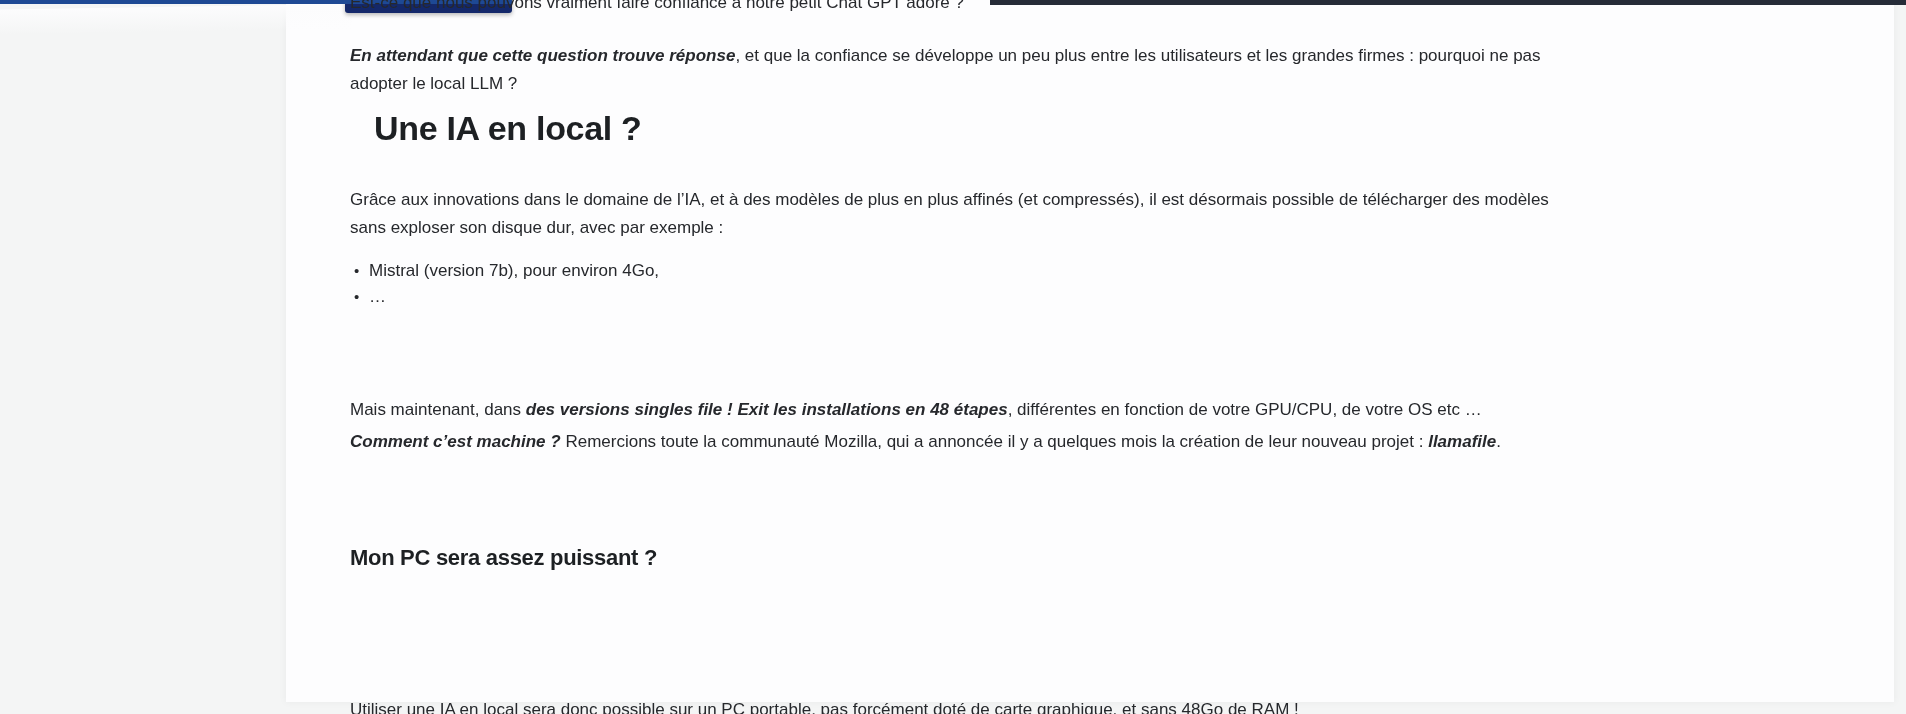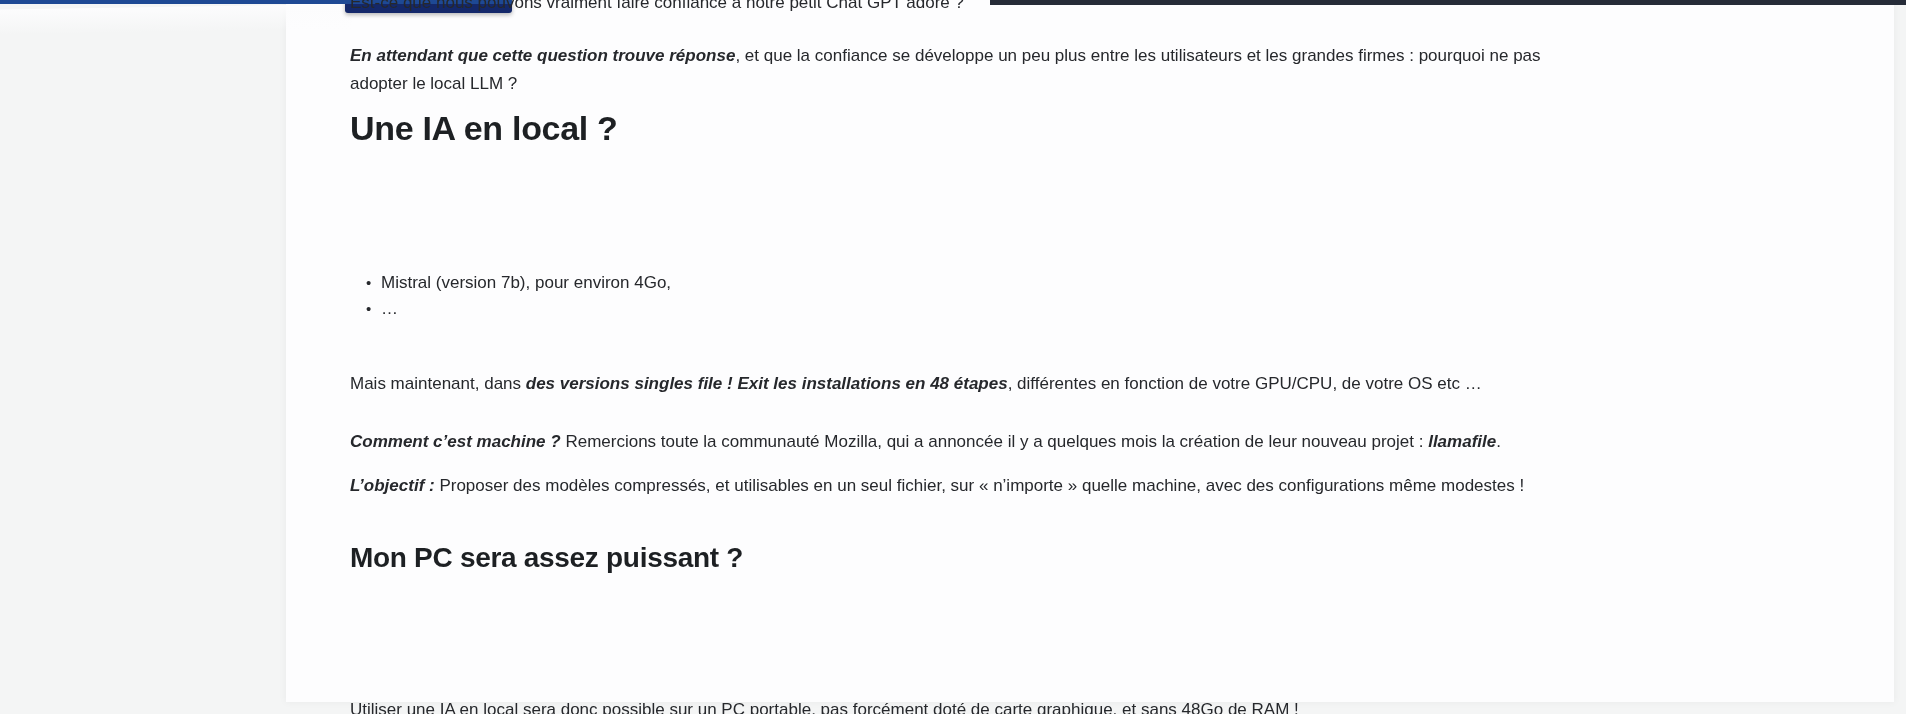--- a/index.html
+++ b/index.html
@@ -43,39 +43,39 @@
   
   .article{position:absolute;left:0;top:0;width:1694px;height:714px;z-index:4;}
   .block{
     position:absolute;left:350px;width:1210px;
     font-size:17px;line-height:28px;
     margin:0;
   }
   .b{font-weight:700;font-style:italic;}
   .h1{
     font-size:34px;line-height:44px;font-weight:700;
-    color:#1d2023;letter-spacing:-0.3px;width:1400px;
+    color:#1d2023;letter-spacing:-0.3px;width:1400px;margin-left:24px;
   }
   .h2{
-    font-size:28px;line-height:40px;font-weight:700;
+    font-size:22px;line-height:40px;font-weight:700;
     color:#1d2023;letter-spacing:-0.3px;width:1400px;
   }
   .t-intro{top:-11px;}
   .t-waiting{top:42px;}
   .t-h1{top:106px;}
   .t-download{top:186px;}
   .t-list{top:258px;}
-  .t-singlefile{top:370px;}
+  .t-singlefile{top:396px;}
   .t-how{top:428px;}
   .t-objective{top:472px;}
   .t-h2{top:538px;}
   .t-optim{top:600px;}
   .t-conclusion{top:684px;margin-top:12px;}
   ul.model-list{
-    list-style:none;margin:12px;padding:0;
+    list-style:none;margin:0;padding:0;
   }
   ul.model-list li{
     position:relative;
     line-height:26px;
     padding-left:19px;
   }
   ul.model-list li::before{
     content:"\2022";
     position:absolute;left:4px;top:0;
     font-size:15px;
@@ -92,30 +92,30 @@
 <div class="header-fragment" style="background: rgb(20, 40, 106);"></div>
 
 <div class="article">
 
   <p class="block t-intro"><span>Est-ce que nous pouvons vraiment faire confiance à notre petit Chat GPT adoré ?</span></p>
 
   <p class="block t-waiting"><span class="b">En attendant que cette question trouve réponse</span><span>, et que la confiance se développe un peu plus entre les utilisateurs et les grandes firmes : pourquoi ne pas adopter le local LLM ?</span></p>
 
   <h1 class="block h1 t-h1">Une IA en local ?</h1>
 
+  <p class="block t-download"><span>Grâce aux innovations dans le domaine de l’IA, et à des modèles de plus en plus affinés (et compressés), il est désormais possible de télécharger des modèles sans exploser son disque dur, avec par exemple :</span></p>
 
   <ul class="block t-list model-list">
       <li><span>Mistral (version 7b), pour environ 4Go,</span></li>
       <li><span>…</span></li>
     </ul>
 
   <p class="block t-singlefile"><span>Mais maintenant, dans </span><span class="b">des versions singles file ! Exit les installations en 48 étapes</span><span>, différentes en fonction de votre GPU/CPU, de votre OS etc …</span></p>
 
   <p class="block t-how"><span class="b">Comment c’est machine ?</span><span> Remercions toute la communauté Mozilla, qui a annoncée il y a quelques mois la création de leur nouveau projet : </span><span class="b">llamafile</span><span>.</span></p>
 
-  <p class="block t-objective"><span class="b">L’objectif :</span><span> Proposer des modèles compressés, et utilisables en un seul fichier, sur « n’importe » quelle machine, avec des configurations même modestes !</span></p>
 
   <h2 class="block h2 t-h2">Mon PC sera assez puissant ?</h2>
 
 
   <p class="block t-conclusion"><span>Utiliser une IA en local sera donc possible sur un PC portable, pas forcément doté de carte graphique, et sans 48Go de RAM !</span></p>
 
 </div>
 
 </body></html>

